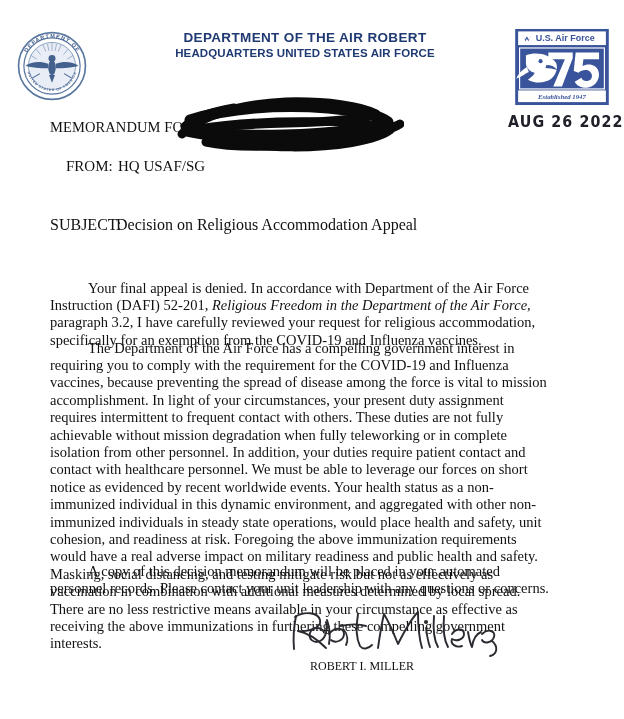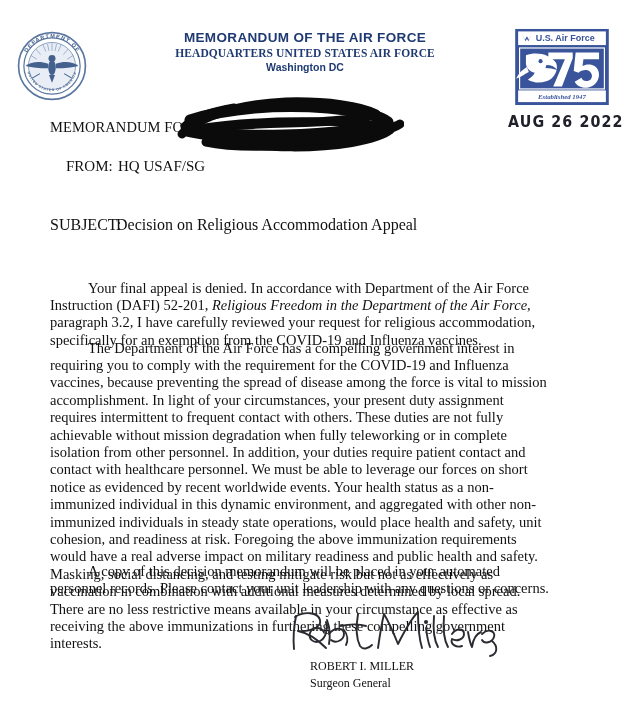--- a/index.html
+++ b/index.html
@@ -50,21 +50,20 @@
     font-size: 13.5px;
     font-weight: bold;
     letter-spacing: 0.35px;
     line-height: 16px;
   }
   .lh-line2 {
     font-size: 11.5px;
     font-weight: bold;
     letter-spacing: 0.1px;
     line-height: 14px;
-    font-family: Liberation Serif, serif;
   }
   .lh-line3 {
     font-size: 10.5px;
     font-weight: bold;
     line-height: 14px;
   }
 
   
   .date-stamp {
     position: absolute;
@@ -197,23 +196,22 @@
       <text font-family="'Liberation Sans', sans-serif" font-size="7.2" font-weight="bold" fill="#45628f" letter-spacing="1.4">
         <textPath href="#arcTop" startOffset="50%" text-anchor="middle">DEPARTMENT OF</textPath>
       </text>
       <text font-family="'Liberation Sans', sans-serif" font-size="4.6" font-weight="bold" fill="#45628f" letter-spacing="0.9">
         <textPath href="#arcBot" startOffset="50%" text-anchor="middle">UNITED STATES OF AMERICA</textPath>
       </text>
     </svg>
   </div>
 
   <div class="lh-titles">
-    <div class="lh-line1">MEMORANDUM OF THE AIR FORCE</div>
+    <div class="lh-line1">DEPARTMENT OF THE AIR ROBERT</div>
     <div class="lh-line2">HEADQUARTERS UNITED STATES AIR FORCE</div>
-    <div class="lh-line3">Washington DC</div>
   </div>
 
   <div class="af75-logo">
     <svg viewBox="0 0 100 80" width="98" height="78" aria-hidden="true">
       <rect x="2" y="1" width="96" height="78" fill="#39549a"></rect>
       <rect x="5" y="3.5" width="90" height="14" fill="#ffffff"></rect>
 
       <g fill="#39549a">
         <path d="M 9,6 L 12,12 L 14,8.5 L 16,12 L 19,6 L 15.5,13.5 L 14,11 L 12.5,13.5 Z"></path>
       </g>
@@ -310,14 +308,13 @@
                C164,40 170,44 176,42"></path>
       <path d="M182,28 C183,34 184,39 186,43 C187,36 190,30 195,28"></path>
       <path d="M196,30 C202,24 210,27 208,33 C206,39 198,40 196,36"></path>
       <path d="M206,37 C212,42 212,50 204,52"></path>
     </g>
   </svg>
 </div>
 
 <div class="sig-block">
   <div>ROBERT I. MILLER</div>
-  <div>Surgeon General</div>
 </div>
 
 </body></html>

